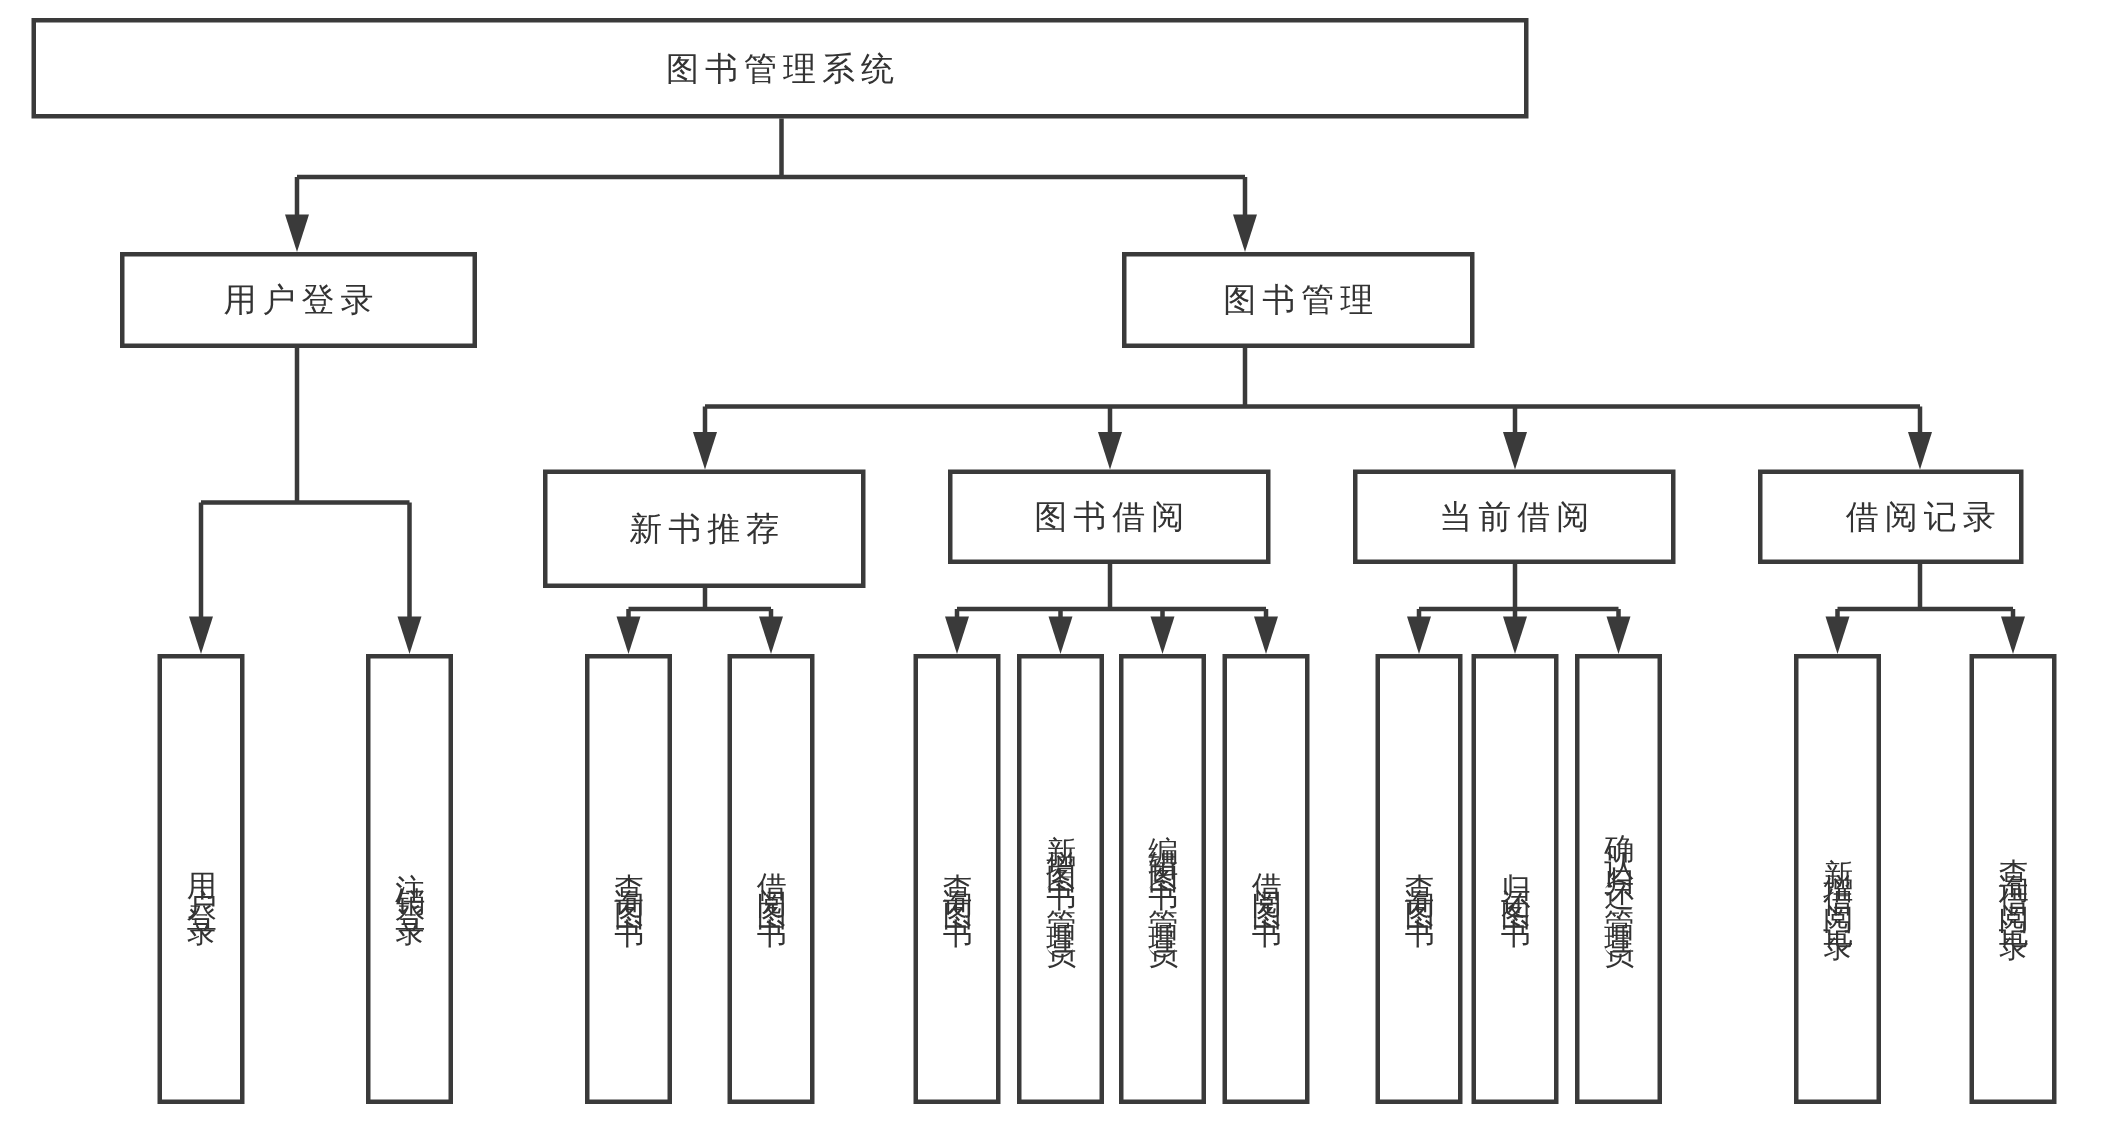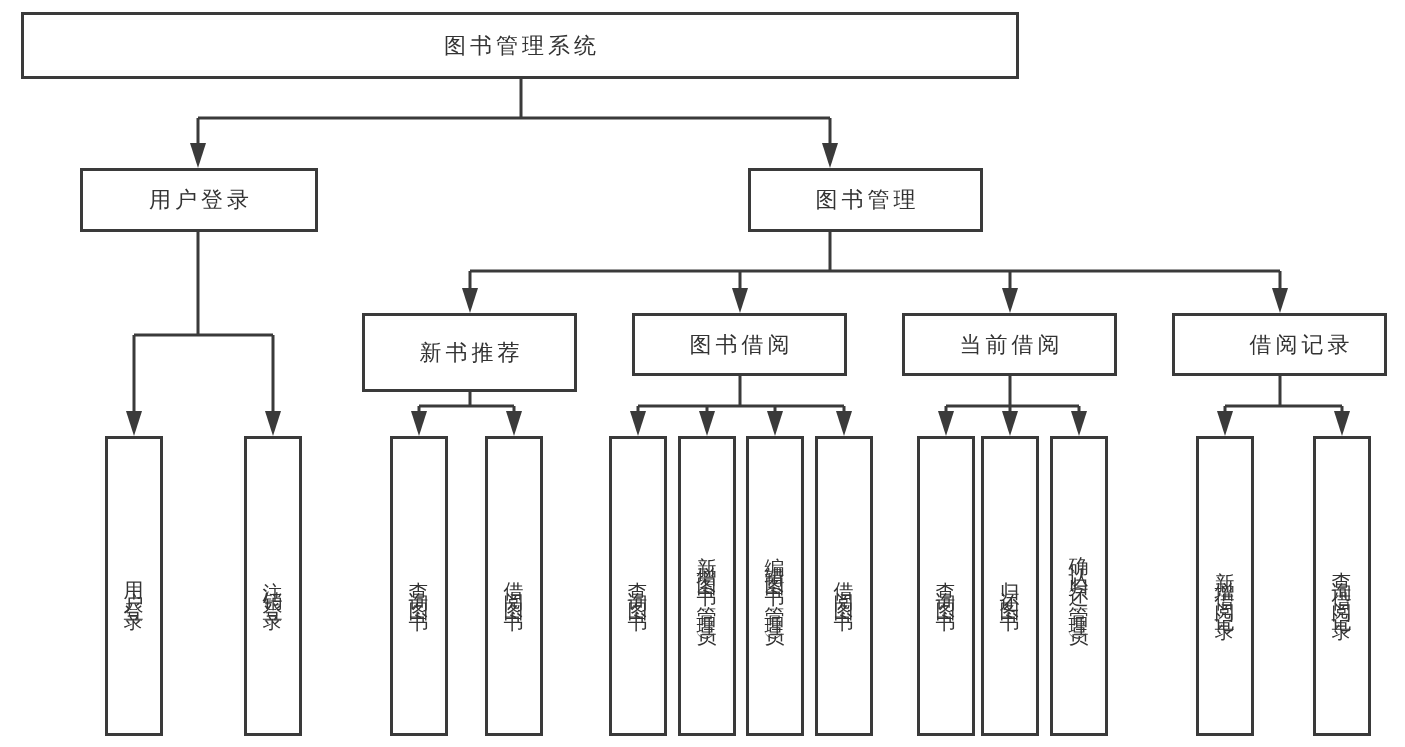--- a/index.html
+++ b/index.html
@@ -38,21 +38,21 @@
     text-indent: 0;
     white-space: normal;
     line-height: 1;
   }
   #root { left: 21px;  top: 12px;  width: 998px; height: 67px; }
   #l2a  { left: 80px;  top: 168px; width: 238px; height: 64px; }
   #l2b  { left: 712px; top: 168px; width: 235px; height: 64px; margin-left: 36px; }
   #l3a  { left: 362px;  top: 313px; width: 215px; height: 79px; }
   #l3b  { left: 632px;  top: 313px; width: 215px; height: 63px; }
   #l3c  { left: 902px;  top: 313px; width: 215px; height: 63px; }
-  #l3d  { left: 1172px; top: 313px; width: 215px; height: 63px; padding-left: 40px; }
+  #l3d  { left: 1172px; top: 313px; width: 177px; height: 63px; padding-left: 40px; }
   .leaf { top: 436px; height: 300px; width: 58px; }
   #f1  { left: 105px;  }
   #f2  { left: 244px;  }
   #f3  { left: 390px;  }
   #f4  { left: 485px;  }
   #f5  { left: 609px;  }
   #f6  { left: 678px;  }
   #f7  { left: 746px;  }
   #f8  { left: 815px;  }
   #f9  { left: 917px;  }

